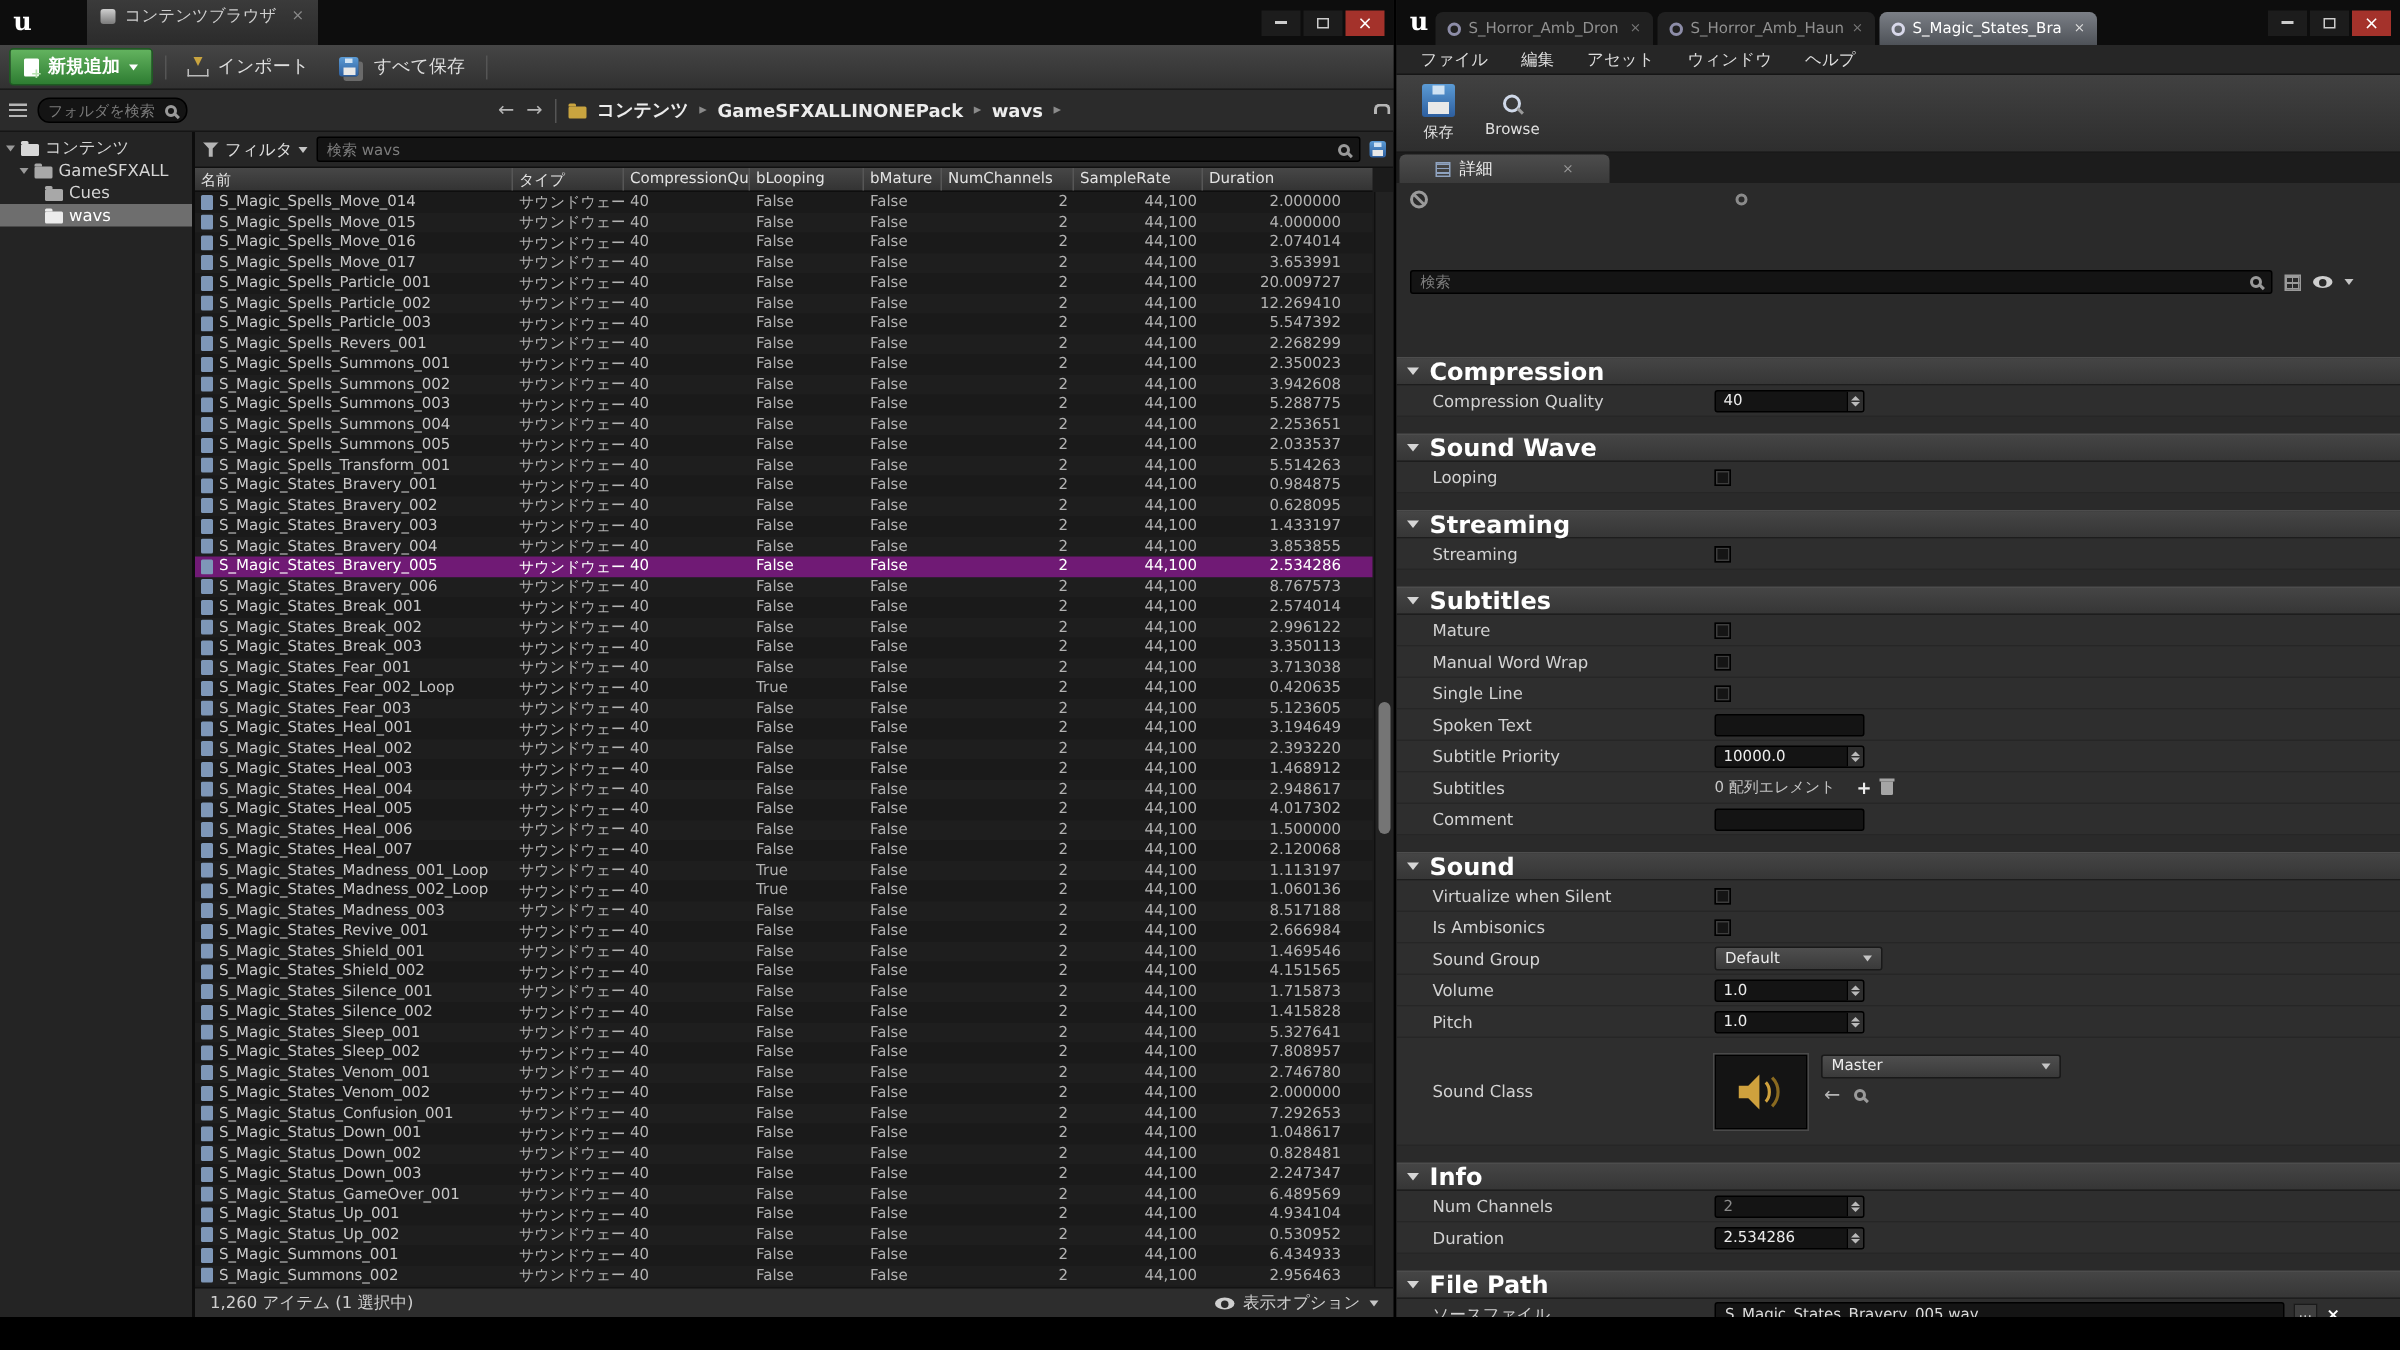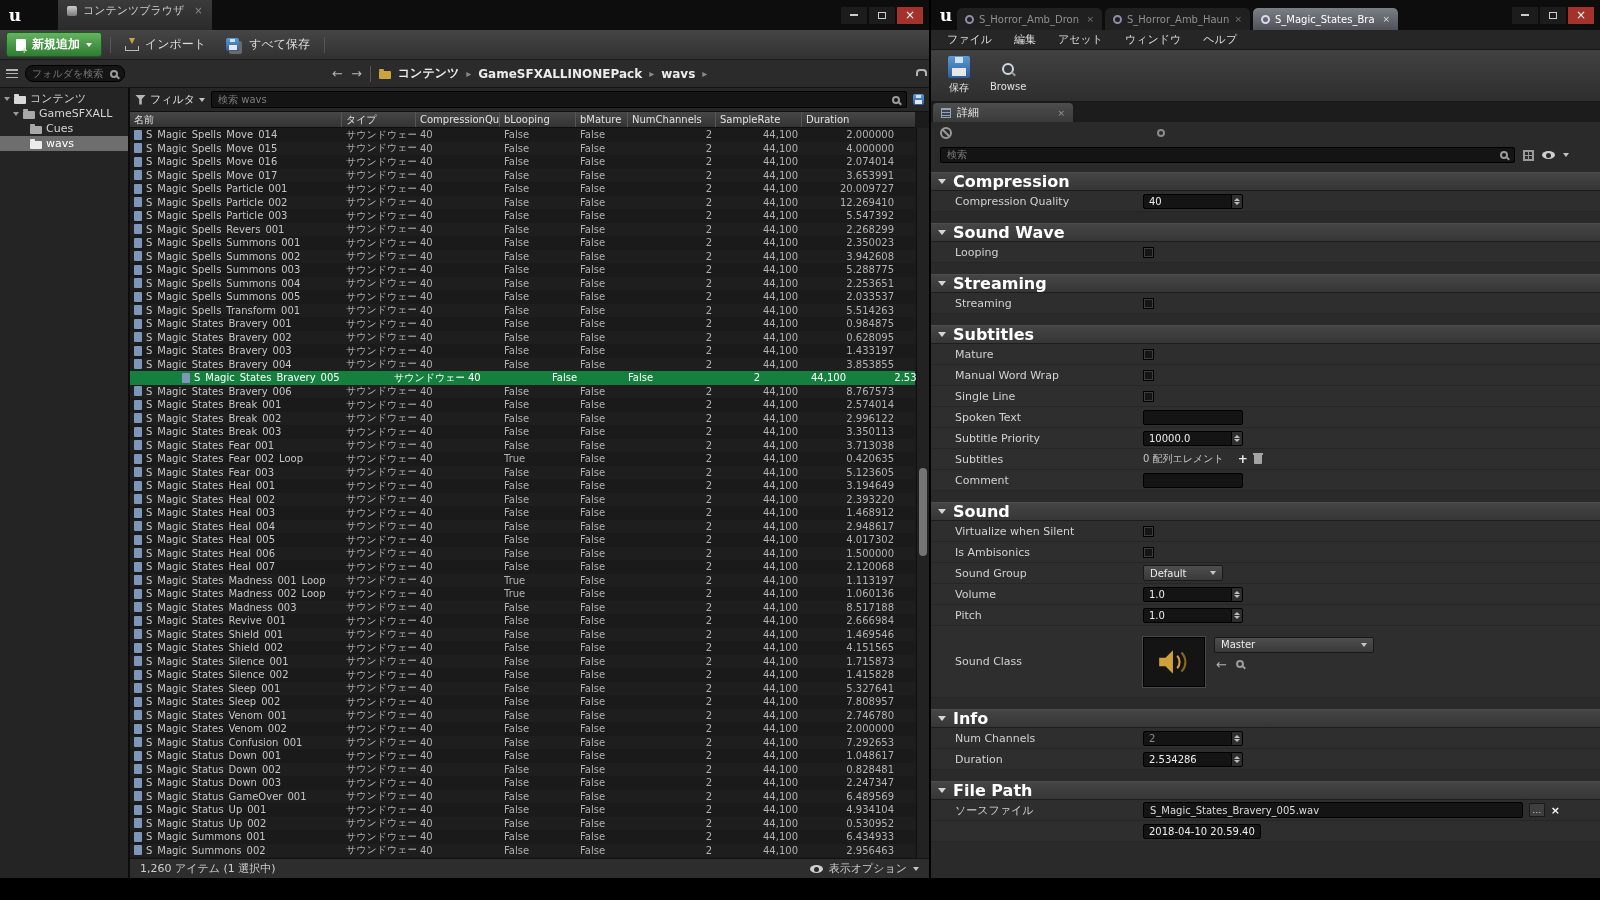--- a/index.html
+++ b/index.html
@@ -116,21 +116,21 @@
     background:linear-gradient(#474747,#333); border-bottom:1px solid #0e0e0e; color:#e2e2e2;
     font-size:10px; flex-shrink:0; }
   .th { display:flex; align-items:center; padding:0 4px; border-right:1px solid #565656;
     overflow:hidden; white-space:nowrap; }
 
   .rows-area { flex:1; overflow:hidden; position:relative; }
   .trow { height:13.5px; margin-right:14px; display:grid;
     grid-template-columns:212px 74px 84px 76px 52px 88px 86px 96px;
     font-size:10px; color:#b2b2b2; align-items:center; background:#1a1a1a; }
   .trow.alt { background:#1e1e1e; }
-  .trow.selected { background:#15803d; color:#fff;padding-left:48px; }
+  .trow.selected { background:#701a75; color:#fff; }
   .cell { padding:0 4px; white-space:nowrap; overflow:hidden; }
   .cell.name { display:flex; align-items:center; gap:4px; color:#c6c6c6; }
   .trow.selected .cell.name { color:#fff; }
   .cell.num { text-align:right; }
 
   .vscroll { position:absolute; right:0; top:0; bottom:0; width:13px; background:#222;
     border-left:1px solid #101010; }
   .vthumb { position:absolute; left:2px; right:2px; top:340px; height:88px; background:#757575; border-radius:5px; }
 
   .status-row { height:20px; background:#2d2d2d; border-top:1px solid #131313; display:flex;
@@ -149,26 +149,26 @@
     align-items:center; gap:22px; padding:0 16px; color:#ddd; font-size:11px; flex-shrink:0; }
 
   .rtoolbar { height:52px; background:linear-gradient(#414141,#2e2e2e); border-bottom:1px solid #191919;
     display:flex; align-items:center; gap:2px; padding:0 8px; flex-shrink:0; }
   .tool-btn { display:flex; flex-direction:column; align-items:center; justify-content:center; gap:3px;
     padding:3px 9px; color:#e0e0e0; font-size:10px; border-radius:3px; }
   .tool-btn .magnifier { width:12px; height:12px; border-color:#cfd8e8; margin:3px; }
 
   .dtab-row { height:20px; background:#1c1c1c; display:flex; align-items:flex-end; padding-left:2px; flex-shrink:0; }
   .dtab { height:19px; width:140px; background:linear-gradient(#4d4d4d,#3a3a3a); border-radius:4px 4px 0 0;
-    display:flex; align-items:center; gap:6px; padding:0 8px; color:#ec; color:#ececec; font-size:11px; }
+    display:flex; align-items:center; gap:6px; padding:0 24px; color:#ec; color:#ececec; font-size:11px; }
   .dtab .tab-x { margin-left:auto; color:#999; font-size:9px; }
   .dtab-icon { width:10px; height:10px; border:1px solid #8fa3c0;
     background:repeating-linear-gradient(#8fa3c0 0 1px, transparent 1px 3px); }
 
-  .details { flex:1; background:#2a2a2a; display:flex; flex-direction:column; overflow:hidden; }
+  .details { flex:1; background:#2a2a2a; display:flex; flex-direction:column; overflow:hidden;gap:33px; }
   .details-top { height:22px; display:flex; align-items:center; padding:0 9px; flex-shrink:0; }
   .details-top .pin-icon { margin-left:205px; }
   .dsearch-row { height:22px; display:flex; align-items:center; gap:8px; padding:0 9px; flex-shrink:0; }
   .dsearch { flex:1; height:16px; background:#141414; border:1px solid #000; border-radius:2px;
     display:flex; align-items:center; padding:0 6px; color:#7d7d7d; font-size:10px; }
   .dsearch .txt { flex:1; }
   .dsearch-row .tail { display:flex; align-items:center; gap:8px; margin-right:22px; }
 
   .sections { flex:1; overflow:hidden; padding-top:6px; }
   .section { margin-bottom:11px; }
@@ -187,21 +187,21 @@
     display:flex; align-items:center; overflow:hidden; }
   .spin-val { flex:1; padding:0 5px; color:#ececec; font-size:10px; white-space:nowrap; }
   .spin.disabled .spin-val { color:#8a8a8a; }
   .spin-btns { width:11px; height:100%; background:#2e2e2e; border-left:1px solid #000;
     display:flex; flex-direction:column; align-items:center; justify-content:center; gap:1px; }
   .tri-up { width:0; height:0; border-left:3px solid transparent; border-right:3px solid transparent;
     border-bottom:3px solid #bbb; }
   .tri-dn { width:0; height:0; border-left:3px solid transparent; border-right:3px solid transparent;
     border-top:3px solid #bbb; }
   .textbox { width:100px; height:15px; background:#141414; border:1px solid #000; border-radius:2px; }
-  .dropdown { width:80px; height:16px; background:linear-gradient(#4e4e4e,#3a3a3a); border:1px solid #191919;
+  .dropdown { width:112px; height:16px; background:linear-gradient(#4e4e4e,#3a3a3a); border:1px solid #191919;
     border-radius:2px; display:flex; align-items:center; padding:0 6px; color:#ececec; font-size:10px; }
   .dropdown .dd-val { flex:1; white-space:nowrap; overflow:hidden; }
   .dropdown.wide { width:160px; }
   .array-text { color:#c5c5c5; font-size:10px; }
   .plus-btn { color:#ececec; font-size:12px; font-weight:bold; margin-left:8px; }
   .asset-ctl { display:flex; gap:9px; align-items:flex-start; }
   .thumb { width:62px; height:50px; background:#141414; border:1px solid #000; outline:1px solid #4a4a4a;
     display:flex; align-items:center; justify-content:center; }
   .asset-col { display:flex; flex-direction:column; gap:5px; }
   .mini-icons { display:flex; align-items:center; gap:9px; padding-left:2px; }

